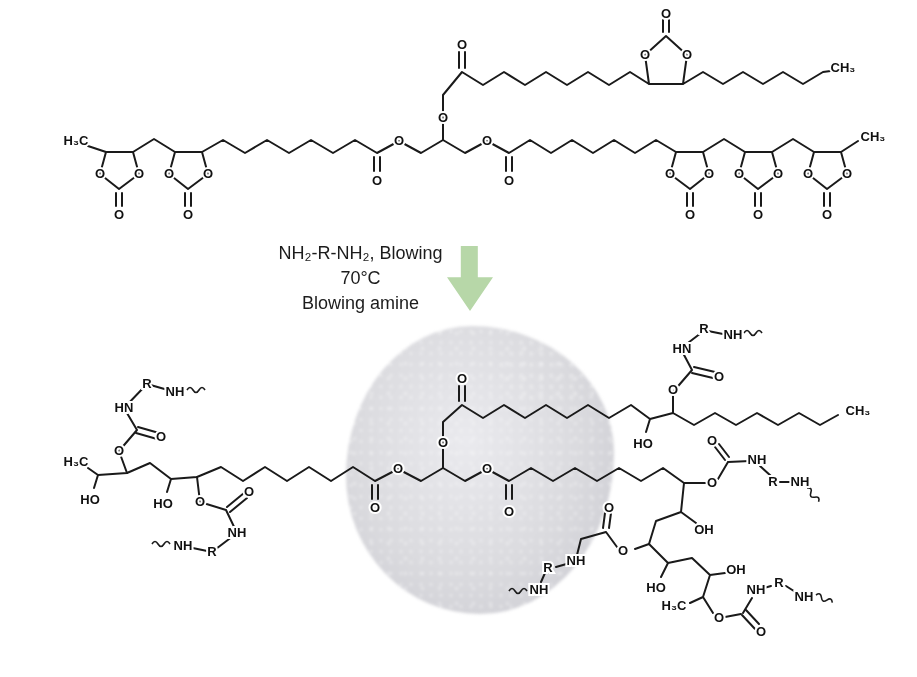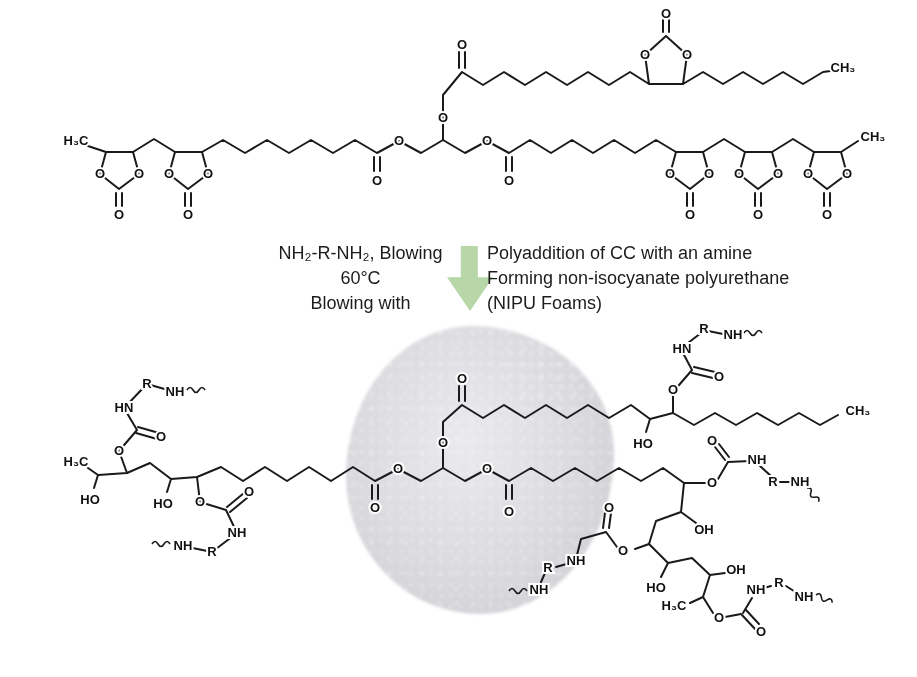--- a/index.html
+++ b/index.html
@@ -88,31 +88,26 @@
       <text x="778" y="178" class="atom">O</text>
       <text x="758" y="219" class="atom">O</text>
       <text x="808" y="178" class="atom">O</text>
       <text x="847" y="178" class="atom">O</text>
       <text x="827" y="219" class="atom">O</text>
       <text x="873" y="141" class="atom">CH₃</text>
     </svg>
 
   <div class="cond">
     <div>NH₂-R-NH₂, Blowing</div>
-    <div>60°C</div>
-    <div>Blowing with</div>
+    <div>70°C</div>
+    <div>Blowing amine</div>
   </div>
 
   <div class="arrow" style="background: rgb(183, 215, 168);"></div>
 
-  <div class="desc">
-    <div>Polyaddition of CC with an amine</div>
-    <div>Forming non-isocyanate polyurethane</div>
-    <div>(NIPU Foams)</div>
-  </div>
 
   <svg class="struct" style="top:320px" width="917" height="357" viewBox="0 0 917 357">
     <g>
 
       <path class="bond" d="M88 148 L98 155 L127 153 L150 143 L171 159 L197 157 L221 147 L243 161 L265 147 L287 161
            L309 147 L331 161 L353 147 L375 161 L398 149 L421 161 L443 148
            M98 155 L94 168 M171 159 L167 172"></path>
 
       <path class="bond" d="M127 153 L119 131 L137 110 L124 88 L147 64 L175 72"></path>
       <path class="bond" d="M138 107 L159 113 M136 113 L157 119"></path>

